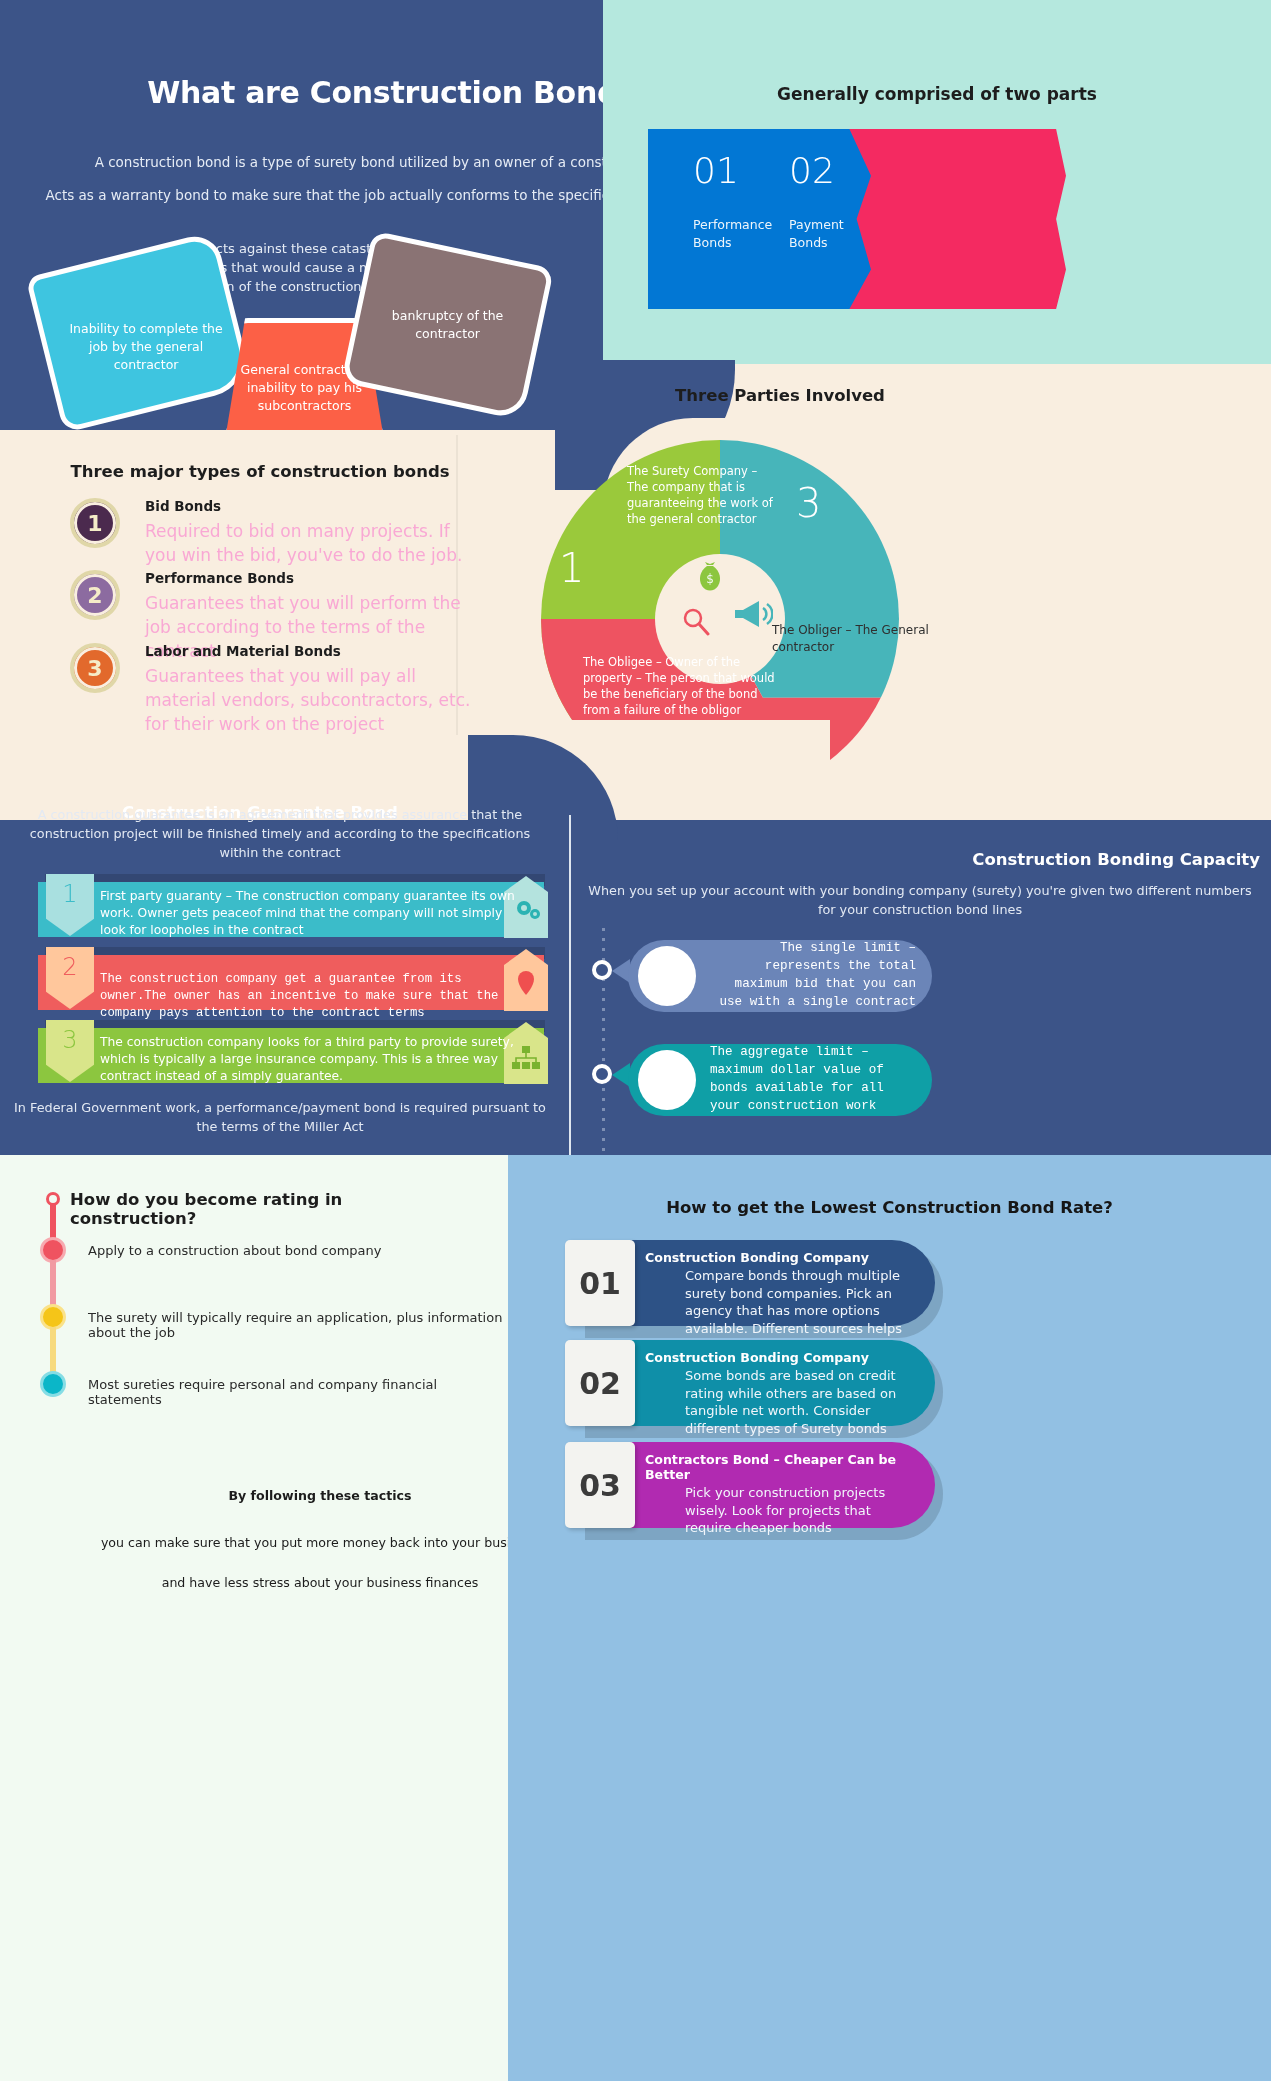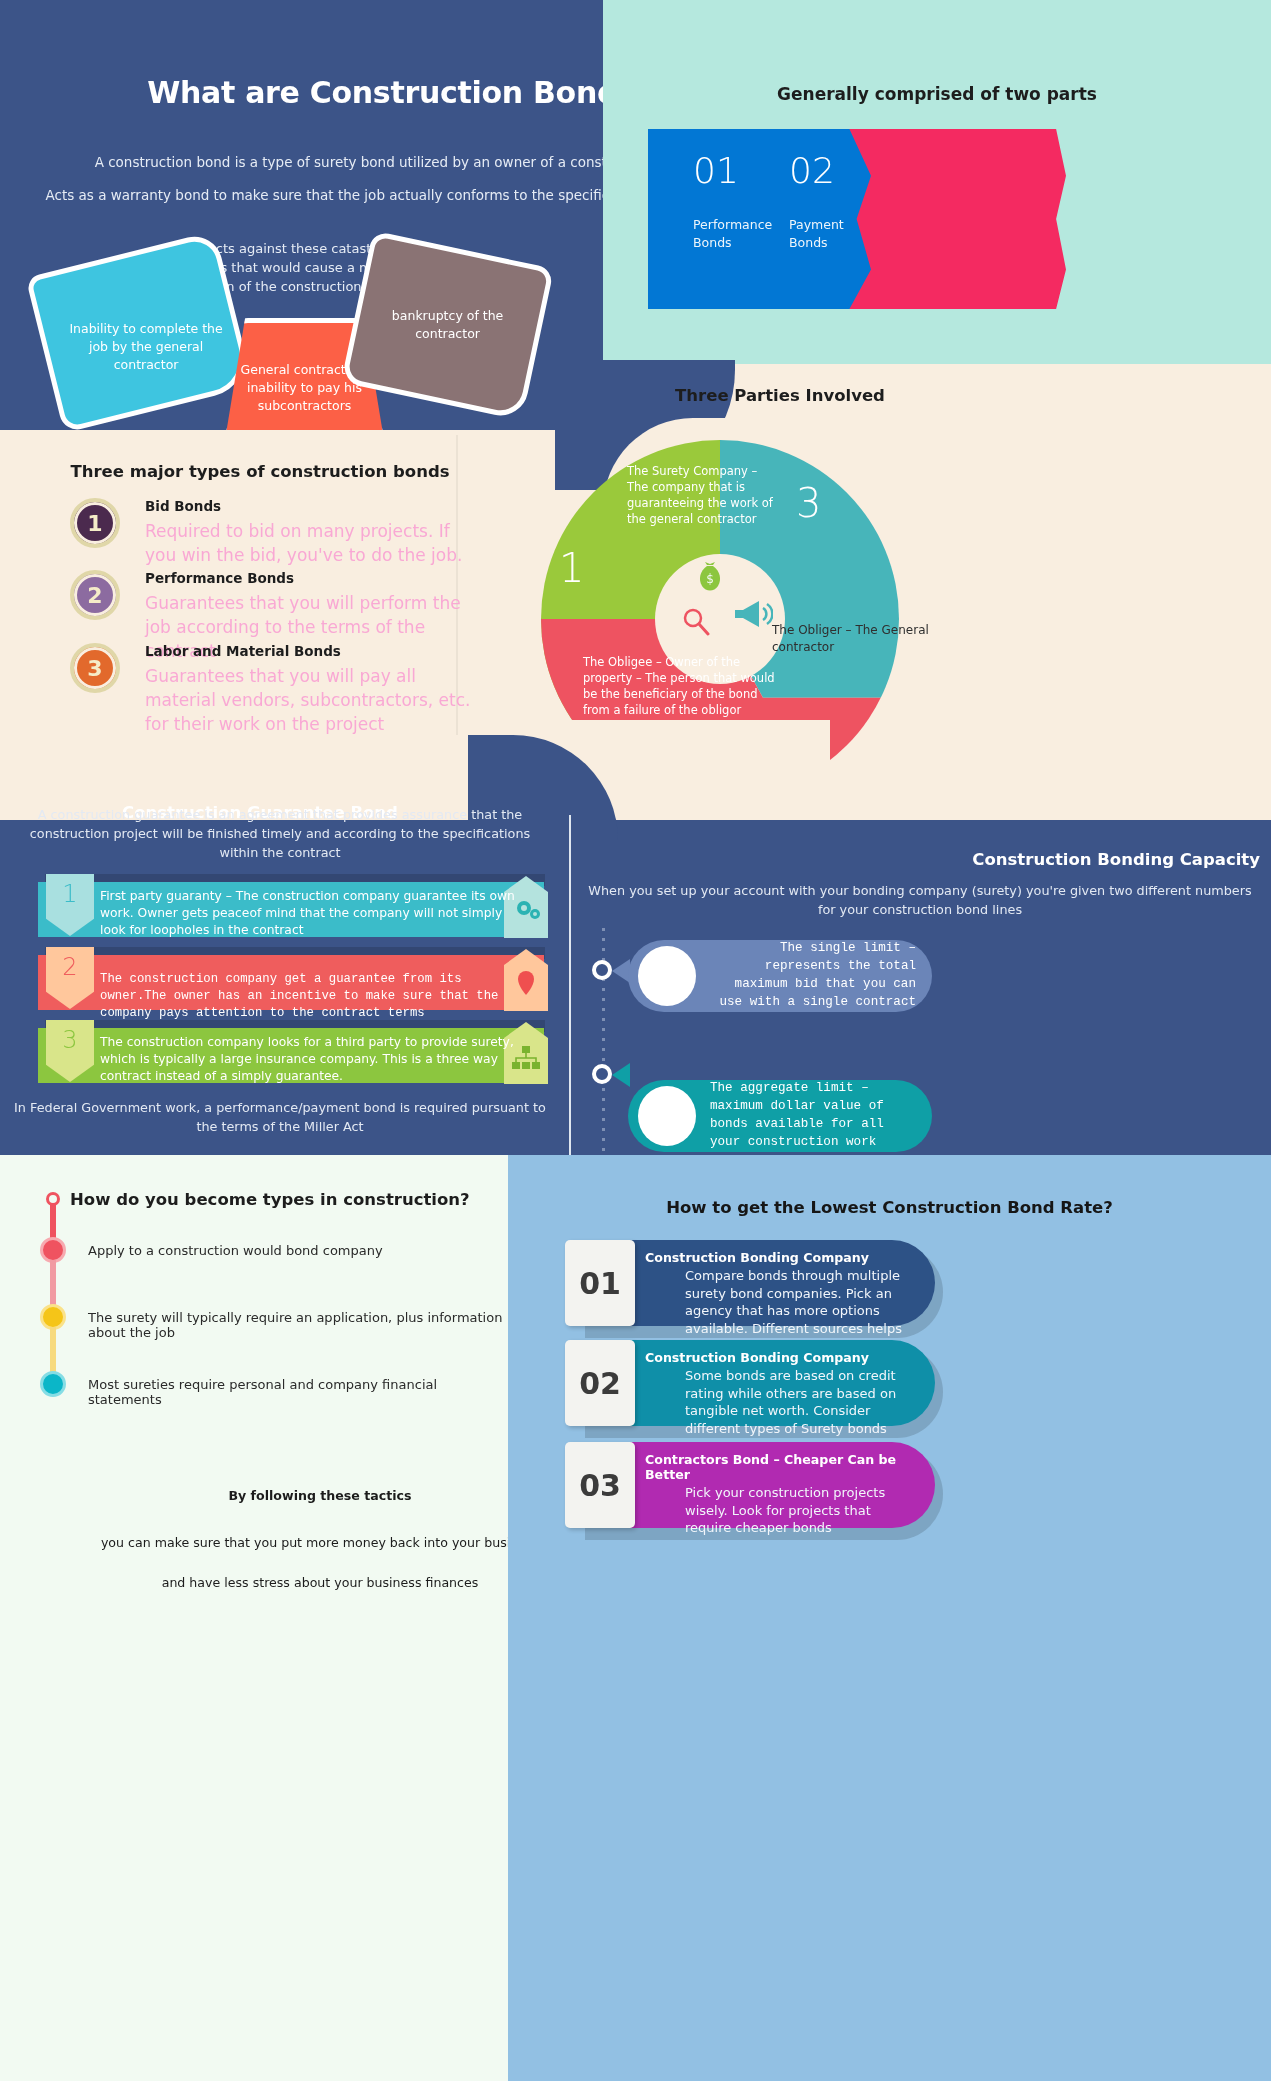--- a/index.html
+++ b/index.html
@@ -468,39 +468,39 @@
 
   <div class="cap-node" style="top:960px;"></div>
   <div class="cap-tail" style="left:612px; top:959px; border-right:18px solid #6b85b8;"></div>
   <div class="cap-bubble" style="left:628px; top:940px; width:304px; background:#6b85b8;">
     <div class="cap-dot"></div>
     <div class="cap-txt" style="text-align:right;">The single limit – represents the total maximum bid that you can use with a single contract</div>
   </div>
 
   <div class="cap-node" style="top:1064px;"></div>
   <div class="cap-tail" style="left:612px; top:1063px; border-right:18px solid #0f9fa6;"></div>
-  <div class="cap-bubble" style="left:628px; top:1044px; width:304px; background:#0f9fa6;margin-top:36px;">
+  <div class="cap-bubble" style="left:628px; top:1044px; width:304px; background:#0f9fa6;">
     <div class="cap-dot"></div>
     <div class="cap-txt">The aggregate limit – maximum dollar value of bonds available for all your construction work</div>
   </div>
 
   <div id="botleft">
     
     
     
     
   </div>
 
-  <div id="bond-title">How do you become types in construction?</div>
+  <div id="bond-title">How do you become rating in construction?</div>
 
   <div class="bl-line" style="top:1200px; height:48px; background:#ef5360;"></div>
   <div class="bl-node" style="top:1192px; width:14px; height:14px; left:46px; border-color:#ef5360; background:#f2faf2;"></div>
 
   <div class="bl-node" style="top:1237px; background:#ef5360; border-color:#f7aab0;"></div>
-  <div class="bl-step" style="top:1243px; width:400px;">Apply to a construction would bond company</div>
+  <div class="bl-step" style="top:1243px; width:400px;">Apply to a construction about bond company</div>
   <div class="bl-line" style="top:1260px; height:46px; background:#f19aa2;"></div>
 
   <div class="bl-node" style="top:1304px; background:#f5c518; border-color:#fae28a;"></div>
   <div class="bl-step" style="top:1310px; width:420px;">The surety will typically require an application, plus information about the job</div>
   <div class="bl-line" style="top:1327px; height:46px; background:#f7da7e;"></div>
 
   <div class="bl-node" style="top:1371px; background:#0bb6c8; border-color:#86dde5;"></div>
   <div class="bl-step" style="top:1377px; width:420px;">Most sureties require personal and company financial statements</div>
 
   <div class="blob-txt" style="left:160px; top:1488px; width:320px; font-weight:bold;">By following these tactics</div>

